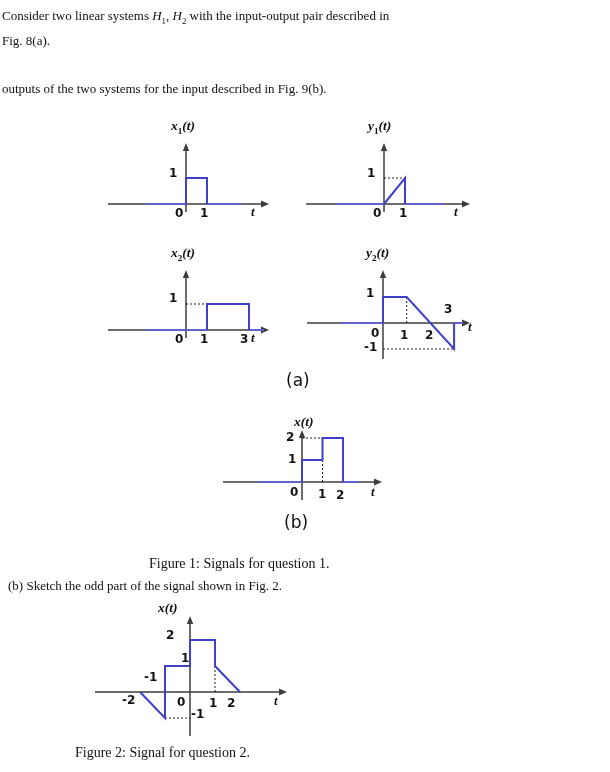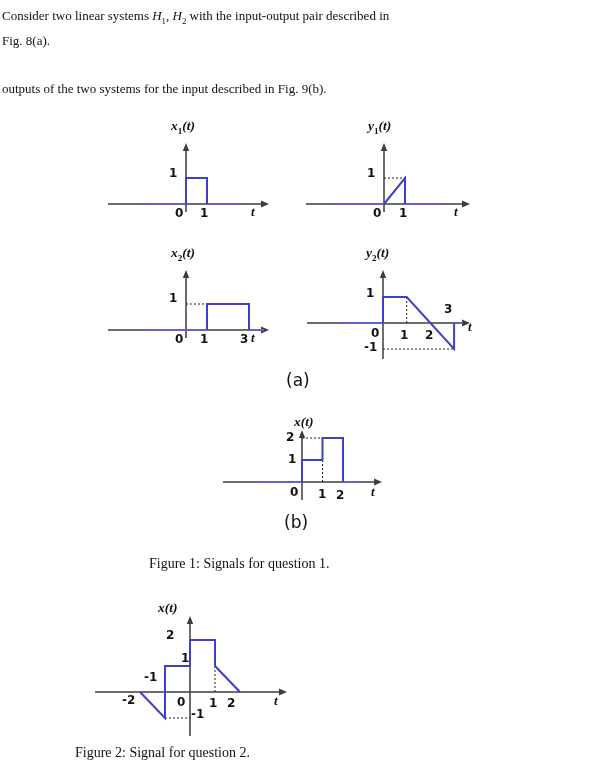--- a/index.html
+++ b/index.html
@@ -126,20 +126,21 @@
     <span class="tick" style="left:70px;top:71px">0</span>
     <span class="tick" style="left:98px;top:73px">1</span>
     <span class="tick" style="left:116px;top:74px">2</span>
     <span class="tlab" style="left:151px;top:70px">t</span>
   </div>
 
   <div class="sublabel" style="left:284px;top:512px">(b)</div>
 
   <div class="caption" style="left:149px;top:556px">Figure 1: Signals for question 1.</div>
 
+  <div class="line" style="left:8px;top:575px">(b) Sketch the odd part of the signal shown in Fig. 2.</div>
 
   <div class="plot" style="left:90px;top:600px;width:212px;height:142px">
     <svg width="212" height="142">
         <line x1="5" y1="92" x2="190" y2="92" stroke="#3d3d3d" stroke-width="1.5"></line>
         <polygon points="197,92 189,88.5 189,95.5" fill="#3d3d3d"></polygon>
         <line x1="100" y1="22" x2="100" y2="136" stroke="#3d3d3d" stroke-width="1.5"></line>
         <polygon points="100,16 96.8,24 103.2,24" fill="#3d3d3d"></polygon>
         <polyline points="75,118 100,118" fill="none" stroke="#222" stroke-width="1" stroke-dasharray="2,2"></polyline>
         <polyline points="125,66 125,92" fill="none" stroke="#222" stroke-width="1" stroke-dasharray="2,2"></polyline>
         <polyline points="50,92 75,118 75,66 100,66 100,40 125,40 125,66 150,92" fill="none" stroke="#3f3fc9" stroke-width="2"></polyline>

